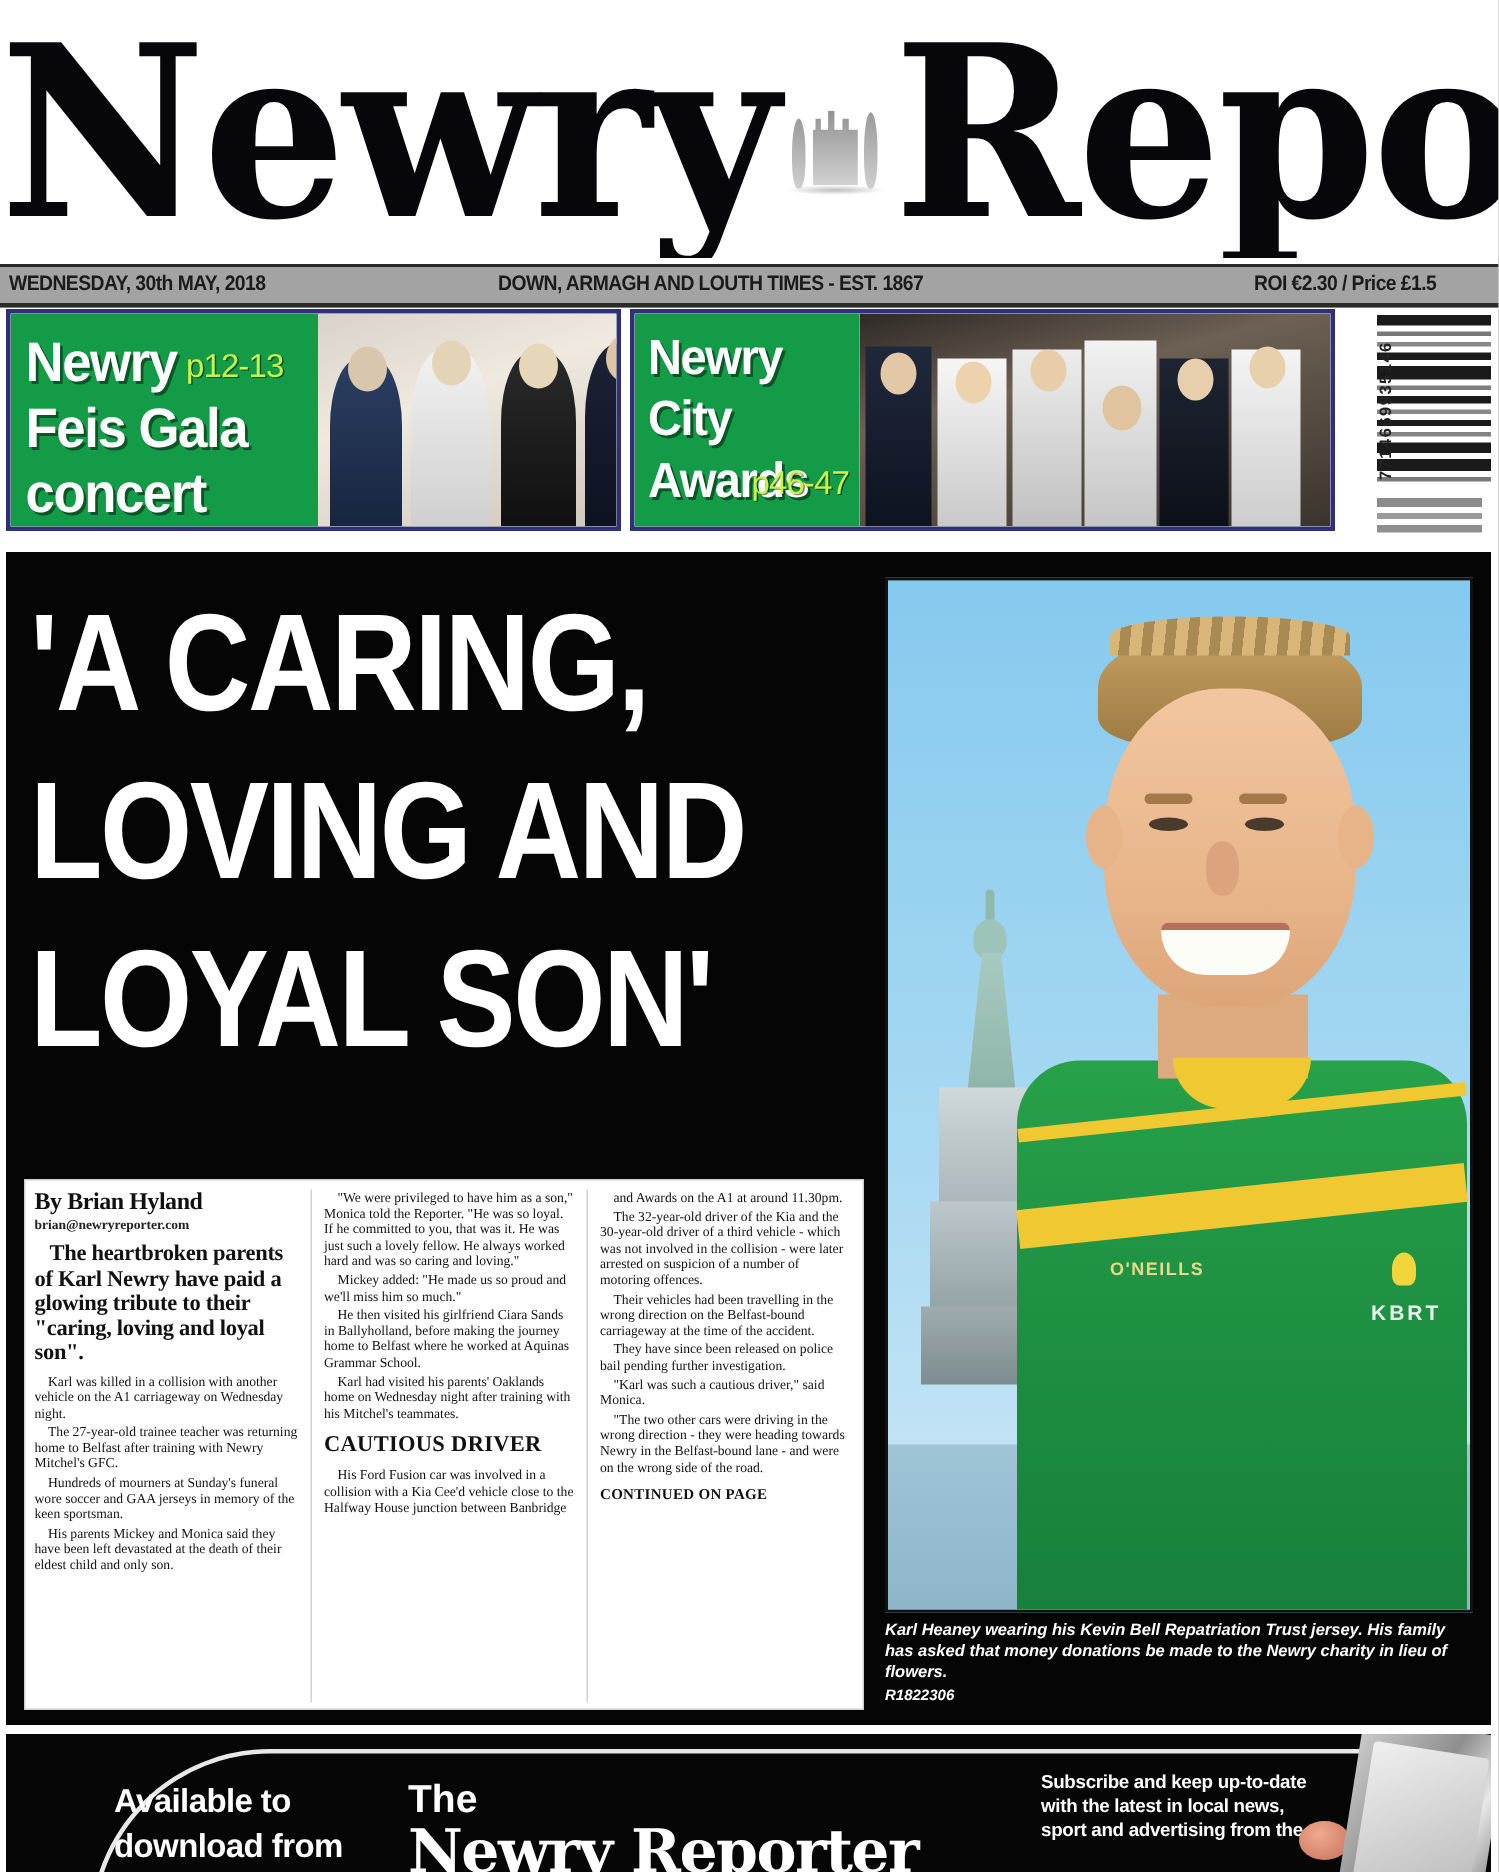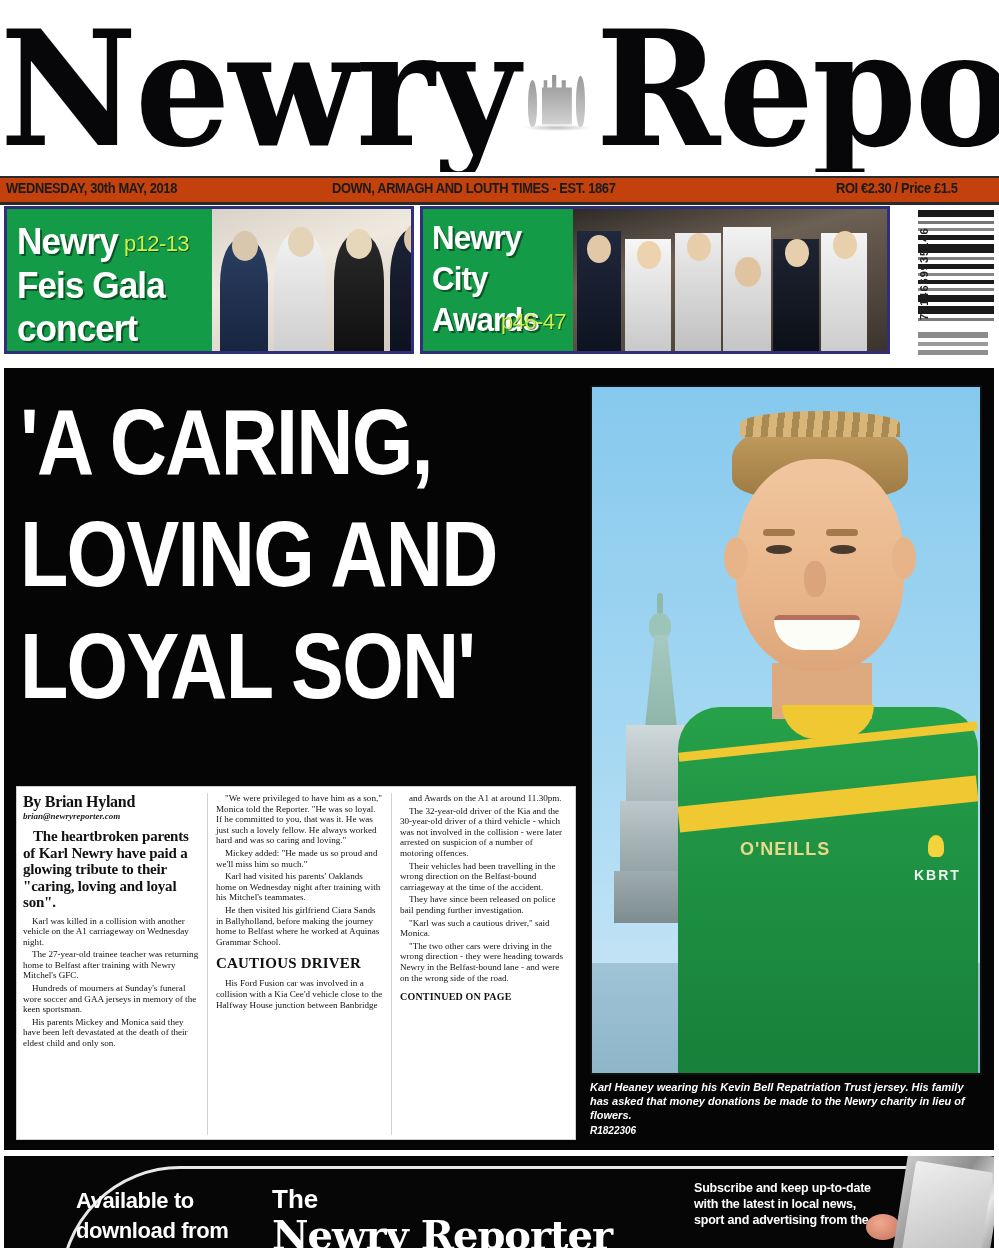--- a/index.html
+++ b/index.html
@@ -47,21 +47,21 @@
   }
   .mh-emblem .ground{
     position:absolute;left:2px;bottom:4px;width:66px;height:6px;
     background:radial-gradient(ellipse at center,#bdbdbd 0%,rgba(255,255,255,0) 72%);
   }
 
   
   .dateline{
     position:absolute;left:0;top:176px;width:999px;height:24px;
     border-top:2px solid #2a2a2a;border-bottom:3px solid #2a2a2a;
-    background:#c2410c;
+    background:#a3a3a3;
   }
   .dateline .dl-inner{
     position:relative;width:999px;height:100%;
   }
   .dl-left,.dl-mid,.dl-right{
     position:absolute;top:2px;
     font-weight:700;font-size:14px;letter-spacing:-0.4px;
     color:#1b1b1b;white-space:nowrap;
     transform:scaleX(0.92);
   }
@@ -177,21 +177,21 @@
   .m-brow-l{left:85px;} .m-brow-r{left:148px;}
   .m-nose{position:absolute;left:126px;top:142px;width:22px;height:36px;background:#dba47c;border-radius:45%;}
   .m-mouth{position:absolute;left:96px;top:196px;width:86px;height:30px;background:#fdfdf8;border-radius:8px 8px 44px 44px;border-top:5px solid #b4705c;}
   .m-neck{position:absolute;left:94px;top:244px;width:100px;height:56px;background:#ddA;background:#dda97f;}
   .m-shirt{position:absolute;left:0;top:288px;width:300px;height:370px;
     background:linear-gradient(#27a14a 0%,#1f9243 40%,#17803a 100%);border-radius:42px 42px 0 0;}
   .m-stripe{position:absolute;background:#f0c832;}
   .m-st1{left:0;top:372px;width:300px;height:26px;transform:rotate(-6deg);}
   .m-st2{left:0;top:318px;width:300px;height:9px;transform:rotate(-6deg);}
   .m-collar{position:absolute;left:104px;top:286px;width:92px;height:34px;background:#f0c832;border-radius:0 0 40px 40px;}
-  .m-brand{position:absolute;left:62px;top:420px;font-size:18px;font-weight:700;color:#e9d98a;letter-spacing:1px;}
+  .m-brand{position:absolute;left:62px;top:420px;font-size:12px;font-weight:700;color:#e9d98a;letter-spacing:1px;}
   .m-kbrt{position:absolute;left:236px;top:448px;font-size:14px;font-weight:700;color:#ffffff;letter-spacing:2px;opacity:.9;}
   .m-kbrt-logo{position:absolute;left:250px;top:416px;width:16px;height:22px;background:#f2d43c;border-radius:50% 50% 30% 30%;}
 
   .caption{
     position:absolute;left:586px;top:712px;width:392px;
     color:#ffffff;font-style:italic;font-weight:700;font-size:11px;
     line-height:14px;letter-spacing:0px;
   }
   .caption .ref{display:block;margin-top:2px;font-size:10px;}
 
@@ -205,21 +205,21 @@
     width:176px;box-sizing:border-box;
     font-family:"Liberation Serif","DejaVu Serif",serif;
     color:#111;
   }
   .col + .col{border-left:1px solid #d2d2d2;padding-left:8px;}
   .byline{
     font-family:"Liberation Serif","DejaVu Serif",serif;
     font-weight:700;font-size:16px;line-height:17px;letter-spacing:-0.3px;
   }
   .byline-mail{
-    font-style:italic;font-weight:700;font-size:9px;line-height:11px;
+    font-weight:700;font-size:9px;line-height:11px;
     margin-top:1px;margin-bottom:6px;color:#222;
   }
   .standfirst{
     font-weight:700;font-size:15px;line-height:16.5px;letter-spacing:-0.2px;
     text-indent:10px;margin-bottom:5px;
   }
   .body-p{
     font-size:9.1px;line-height:10.6px;text-indent:9px;margin:0 0 2px 0;
     text-align:left;
   }
@@ -401,22 +401,22 @@
       <div class="standfirst">The heartbroken parents of Karl Newry have paid a glowing tribute to their "caring, loving and loyal son".</div>
       <p class="body-p">Karl was killed in a collision with another vehicle on the A1 carriageway on Wednesday night.</p>
       <p class="body-p">The 27-year-old trainee teacher was returning home to Belfast after training with Newry Mitchel's GFC.</p>
       <p class="body-p">Hundreds of mourners at Sunday's funeral wore soccer and GAA jerseys in memory of the keen sportsman.</p>
       <p class="body-p">His parents Mickey and Monica said they have been left devastated at the death of their eldest child and only son.</p>
     </div>
 
     <div class="col">
       <p class="body-p">"We were privileged to have him as a son," Monica told the Reporter. "He was so loyal. If he committed to you, that was it. He was just such a lovely fellow. He always worked hard and was so caring and loving."</p>
       <p class="body-p">Mickey added: "He made us so proud and we'll miss him so much."</p>
+      <p class="body-p">He then visited his girlfriend Ciara Sands in Ballyholland, before making the journey home to Belfast where he worked at Aquinas Grammar School.</p>
       <p class="body-p">Karl had visited his parents' Oaklands home on Wednesday night after training with his Mitchel's teammates.</p>
-      <p class="body-p">He then visited his girlfriend Ciara Sands in Ballyholland, before making the journey home to Belfast where he worked at Aquinas Grammar School.</p>
       <div class="subhead">CAUTIOUS DRIVER</div>
       <p class="body-p">His Ford Fusion car was involved in a collision with a Kia Cee'd vehicle close to the Halfway House junction between Banbridge</p>
     </div>
 
     <div class="col">
       <p class="body-p">and Awards on the A1 at around 11.30pm.</p>
       <p class="body-p">The 32-year-old driver of the Kia and the 30-year-old driver of a third vehicle - which was not involved in the collision - were later arrested on suspicion of a number of motoring offences.</p>
       <p class="body-p">Their vehicles had been travelling in the wrong direction on the Belfast-bound carriageway at the time of the accident.</p>
       <p class="body-p">They have since been released on police bail pending further investigation.</p>
       <p class="body-p">"Karl was such a cautious driver," said Monica.</p>

